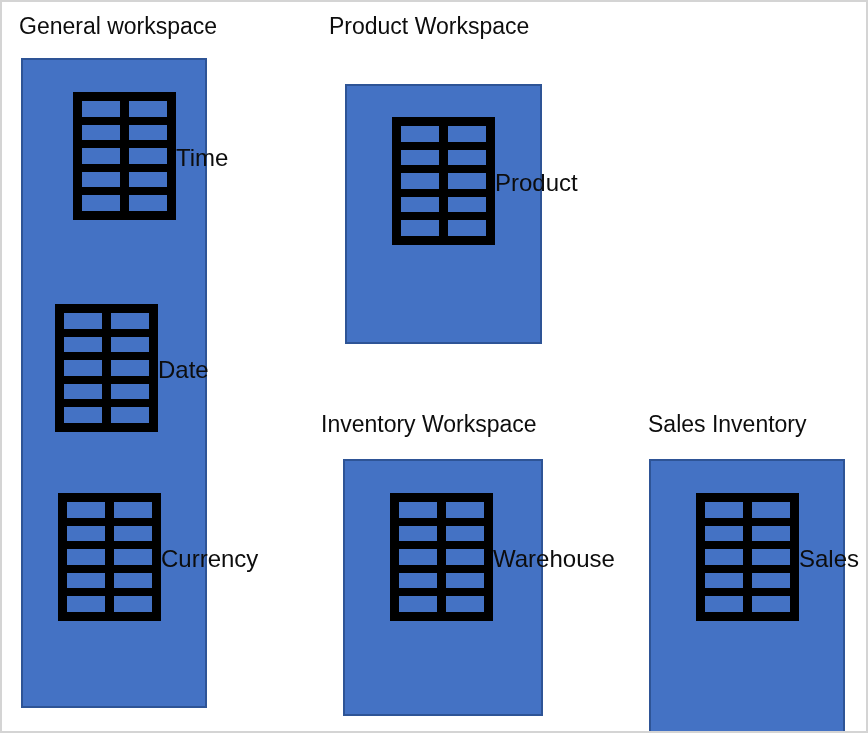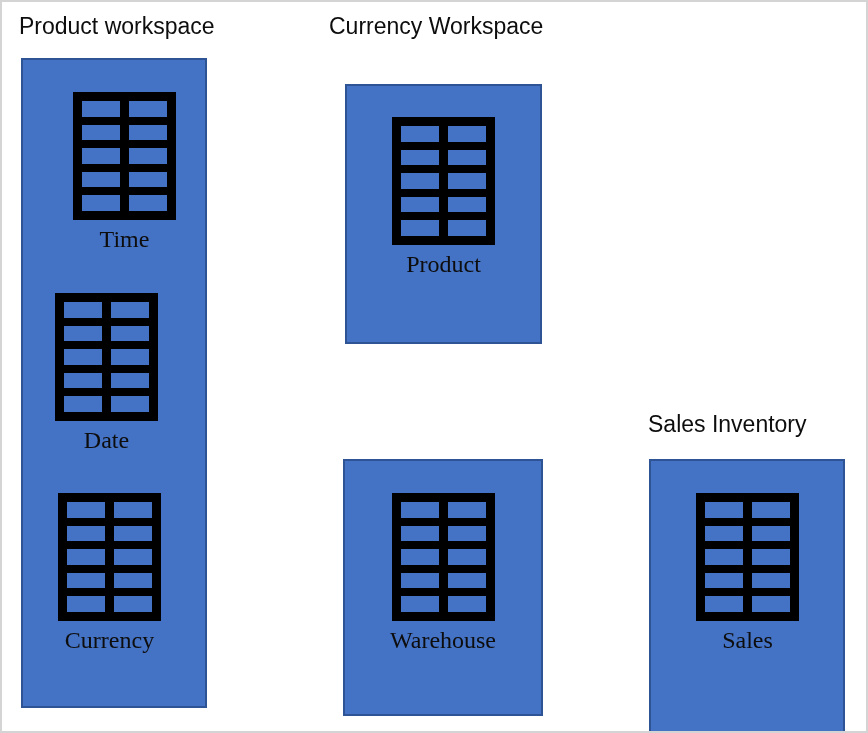--- a/index.html
+++ b/index.html
@@ -29,23 +29,22 @@
   }
   .ws-box {
     position: absolute;
     background: #4472c4;
     border: 2px solid #2e5496;
     box-sizing: border-box;
   }
   .table-group {
     position: absolute;
     display: flex;
-    flex-direction: column;
+    flex-direction: row;
     align-items: center;
-    font-family: Liberation Serif, serif;
   }
   
   .table-icon {
     width: 103px;
     height: 128px;
     background: #000000;
     box-sizing: border-box;
     padding: 9px;
     display: grid;
     grid-template-columns: 1fr 1fr;
@@ -63,41 +62,41 @@
     margin-top: 4px;
     white-space: nowrap;
     text-align: center;
   }
 </style>
 </head>
 <body>
 
 <div id="canvas">
 
-  <div class="ws-title" style="left:17px; top:10px;">Product workspace</div>
+  <div class="ws-title" style="left:17px; top:10px;">General workspace</div>
 
   <div class="ws-box" style="left:19px; top:56px; width:186px; height:650px;">
 
     <div class="table-group" style="left:50px; top:32px;">
       <div class="table-icon">
         <div class="table-cell"></div>
         <div class="table-cell"></div>
         <div class="table-cell"></div>
         <div class="table-cell"></div>
         <div class="table-cell"></div>
         <div class="table-cell"></div>
         <div class="table-cell"></div>
         <div class="table-cell"></div>
         <div class="table-cell"></div>
         <div class="table-cell"></div>
       </div>
       <div class="table-label">Time</div>
     </div>
 
-    <div class="table-group" style="left:32px; top:233px;">
+    <div class="table-group" style="left:32px; top:244px;">
       <div class="table-icon">
         <div class="table-cell"></div>
         <div class="table-cell"></div>
         <div class="table-cell"></div>
         <div class="table-cell"></div>
         <div class="table-cell"></div>
         <div class="table-cell"></div>
         <div class="table-cell"></div>
         <div class="table-cell"></div>
         <div class="table-cell"></div>
@@ -116,41 +115,42 @@
         <div class="table-cell"></div>
         <div class="table-cell"></div>
         <div class="table-cell"></div>
         <div class="table-cell"></div>
         <div class="table-cell"></div>
       </div>
       <div class="table-label">Currency</div>
     </div>
   </div>
 
-  <div class="ws-title" style="left:327px; top:10px;">Currency Workspace</div>
+  <div class="ws-title" style="left:327px; top:10px;">Product Workspace</div>
 
   <div class="ws-box" style="left:343px; top:58px; width:197px; height:260px;margin-top:24px;">
 
     <div class="table-group" style="left:45px; top:31px;">
       <div class="table-icon">
         <div class="table-cell"></div>
         <div class="table-cell"></div>
         <div class="table-cell"></div>
         <div class="table-cell"></div>
         <div class="table-cell"></div>
         <div class="table-cell"></div>
         <div class="table-cell"></div>
         <div class="table-cell"></div>
         <div class="table-cell"></div>
         <div class="table-cell"></div>
       </div>
       <div class="table-label">Product</div>
     </div>
   </div>
 
+  <div class="ws-title" style="left:319px; top:408px;">Inventory Workspace</div>
 
   <div class="ws-box" style="left:341px; top:457px; width:200px; height:257px;">
 
     <div class="table-group" style="left:45px; top:32px;">
       <div class="table-icon">
         <div class="table-cell"></div>
         <div class="table-cell"></div>
         <div class="table-cell"></div>
         <div class="table-cell"></div>
         <div class="table-cell"></div>

